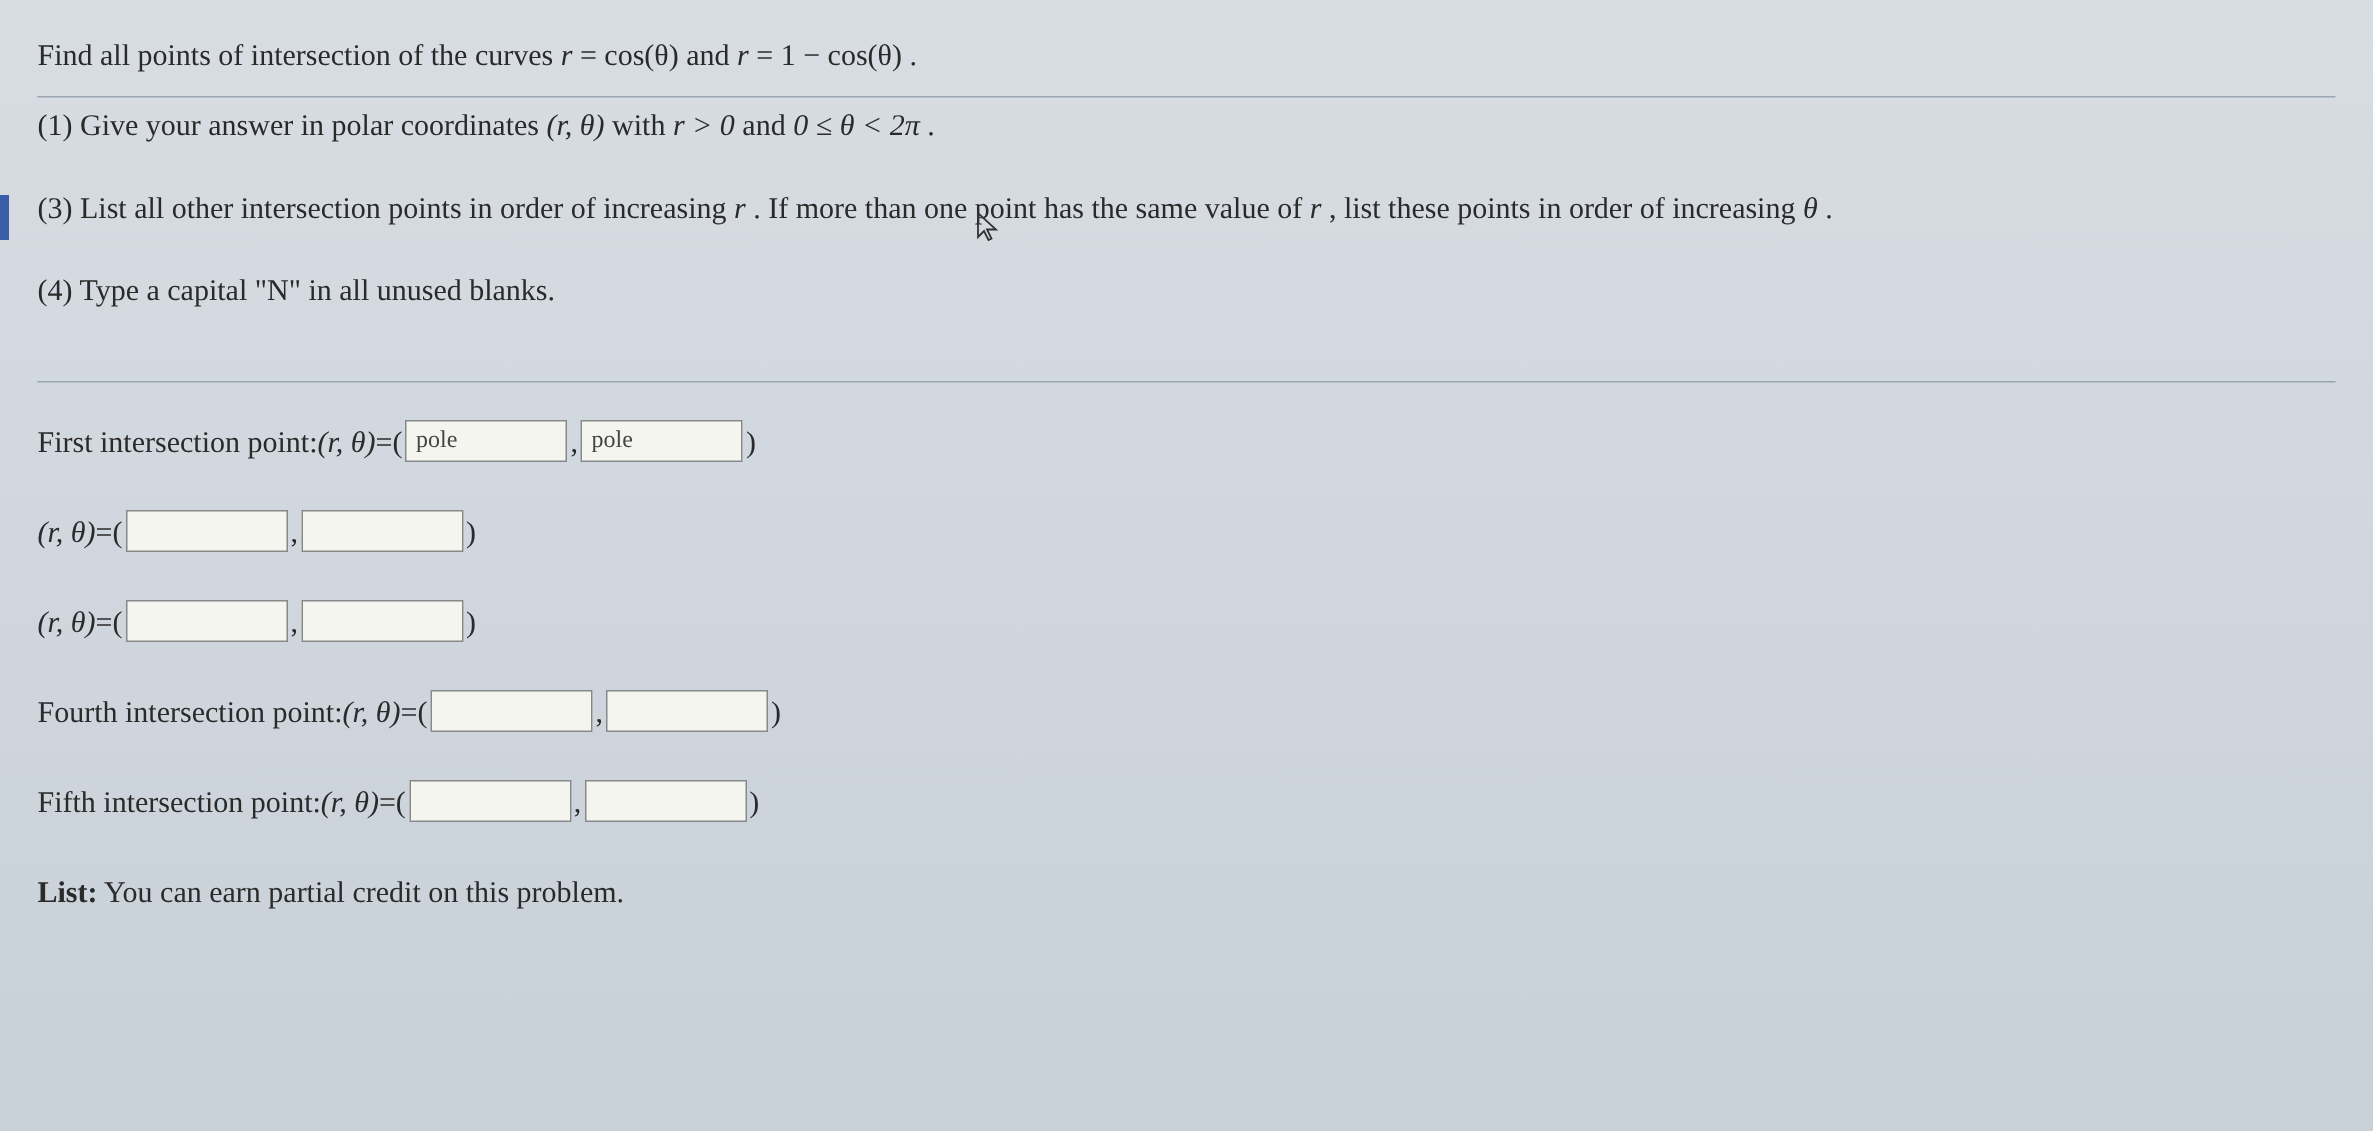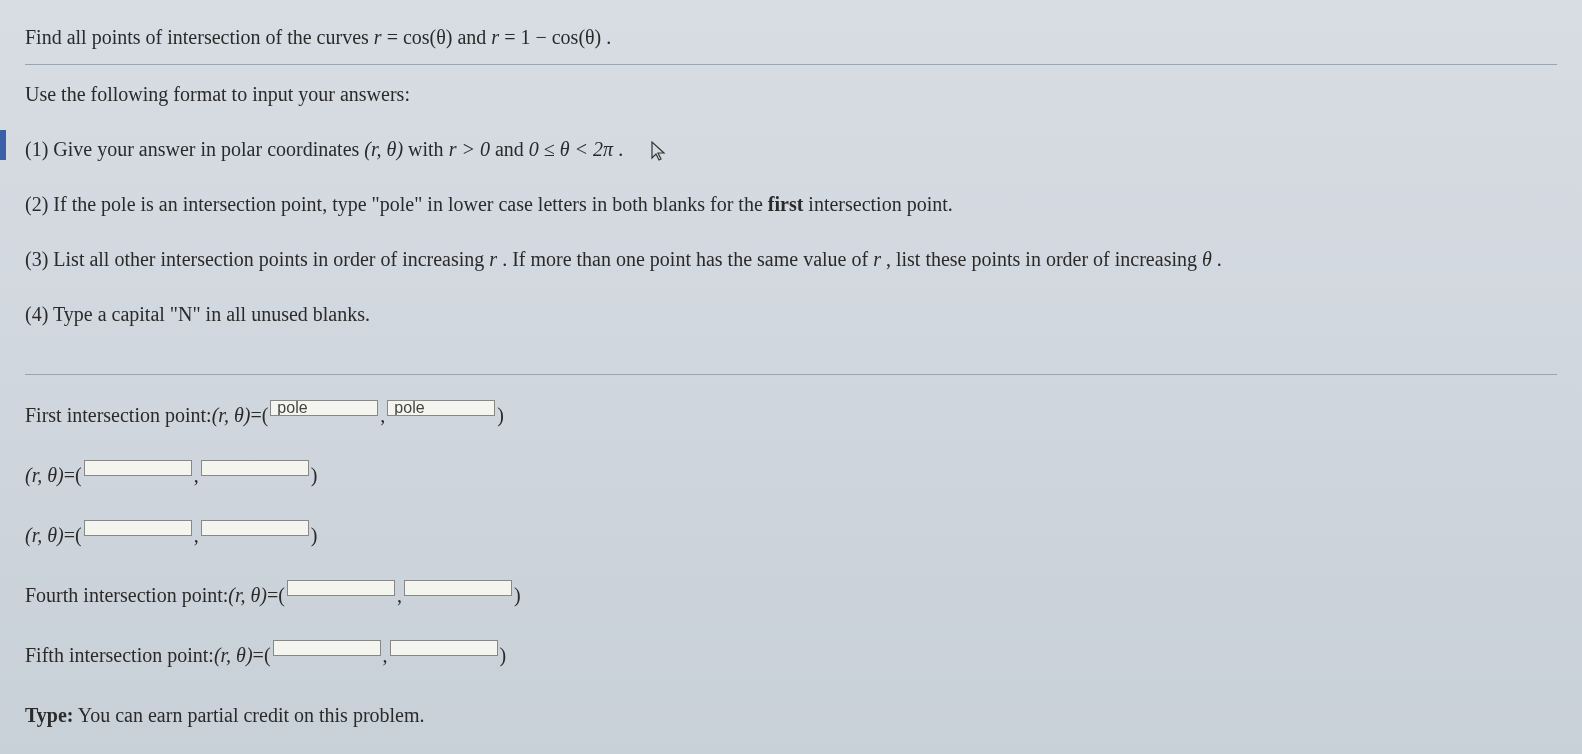--- a/index.html
+++ b/index.html
@@ -12,21 +12,21 @@
       background: linear-gradient(to bottom, #d8dde3 0%, #c8d0d8 100%);
       color: #2a2a2a;
       padding: 10px 25px 10px 25px;
       font-size: 20px;
       line-height: 1.5;
       min-height: 754px;
     }
     .problem-statement {
       padding: 12px 0;
       border-bottom: 1px solid #9aa5b2;
-      margin-bottom: 14px;
+      margin-bottom: 4px;
     }
     .instructions {
       padding-bottom: 20px;
       border-bottom: 1px solid #9aa5b2;
       margin-bottom: 25px;
     }
     .instructions p {
       margin-bottom: 25px;
     }
     .math {
@@ -37,26 +37,26 @@
       margin-bottom: 30px;
       display: flex;
       align-items: flex-start;
       flex-wrap: wrap;
     }
     .answer-row .label {
       white-space: nowrap;
     }
     input[type="text"] {
       width: 108px;
-      height: 16px;
+      height: 28px;
       border: 1px solid #888;
       background: #f5f5f0;
       padding: 2px 6px;
       font-size: 16px;
-      font-family: Liberation Sans, sans-serif;
+      font-family: Liberation Serif, serif;
       color: #444;
       margin: 0 2px;
     }
     .paren {
       font-size: 20px;
     }
     .note {
       margin-top: 10px;
     }
     .note-label {
@@ -97,34 +97,28 @@
   <span> = </span>
   <span>1 − cos(θ)</span>
   <span>.</span>
 </div>
 
 <svg class="cursor-icon" width="18" height="22" viewBox="0 0 18 22">
   <path d="M2 2 L2 18 L6 14 L9 20 L11 19 L8 13 L14 13 Z" fill="none" stroke="#333" stroke-width="1.2"></path>
 </svg>
 
 <div class="instructions">
-  <p>Use the following format to input your answers:</p>
   <p>
     <span>(1) Give your answer in polar coordinates </span>
     <span class="math">(r, θ)</span>
     <span> with </span>
     <span class="math">r &gt; 0</span>
     <span> and </span>
     <span class="math">0 ≤ θ &lt; 2π</span>
     <span>.</span>
-  </p>
-  <p>
-    <span>(2) If the pole is an intersection point, type "pole" in lower case letters in both blanks for the </span>
-    <span class="bold">first</span>
-    <span> intersection point.</span>
   </p>
   <p>
     <span>(3) List all other intersection points in order of increasing </span>
     <span class="math">r</span>
     <span>. If more than one point has the same value of </span>
     <span class="math">r</span>
     <span>, list these points in order of increasing </span>
     <span class="math">θ</span>
     <span>.</span>
   </p>
@@ -180,15 +174,15 @@
     <span> = </span>
     <span class="paren">(</span>
     <input type="text" value="" style="">
     <span>, </span>
     <input type="text" value="" style="">
     <span class="paren">)</span>
   </div>
 </div>
 
 <div class="note">
-  <span class="note-label">Type:</span>
+  <span class="note-label">List:</span>
   <span class="note-text"> You can earn partial credit on this problem.</span>
 </div>
 
 </body></html>

